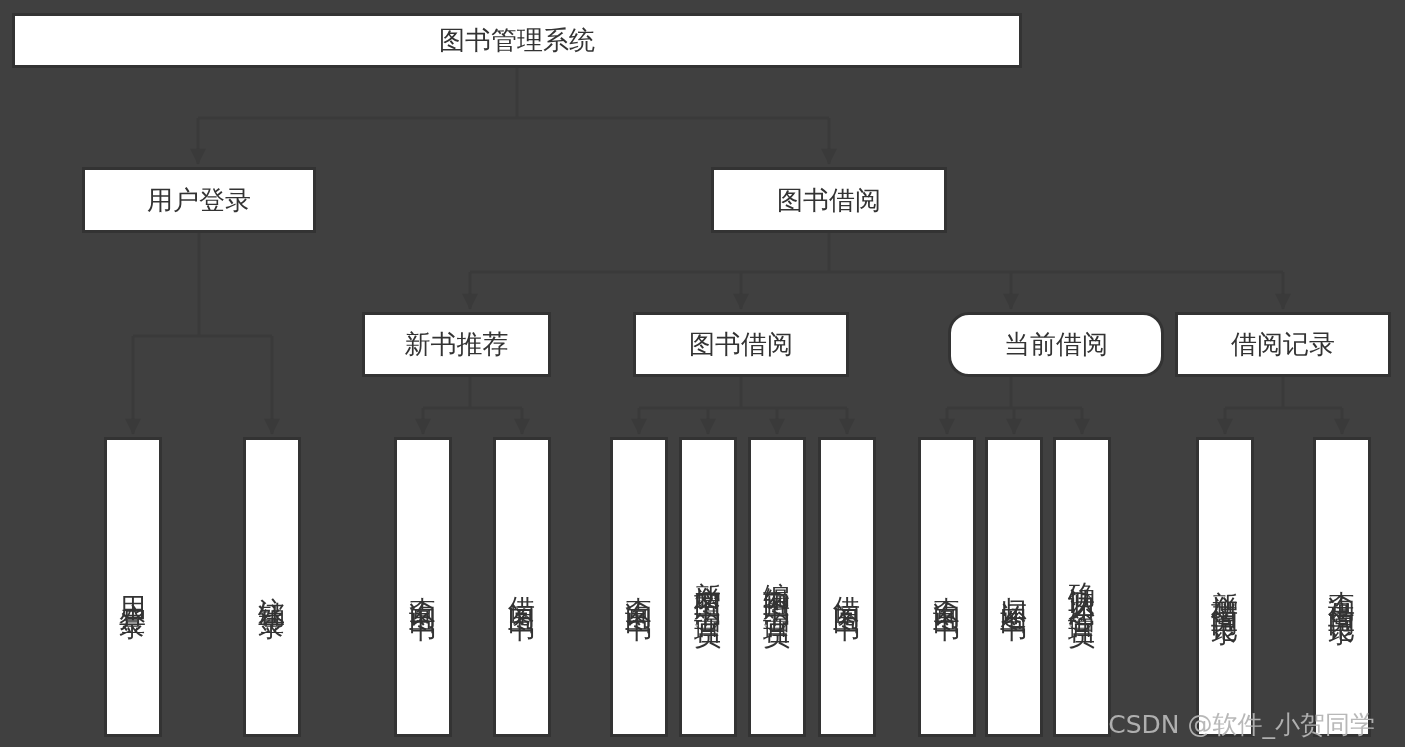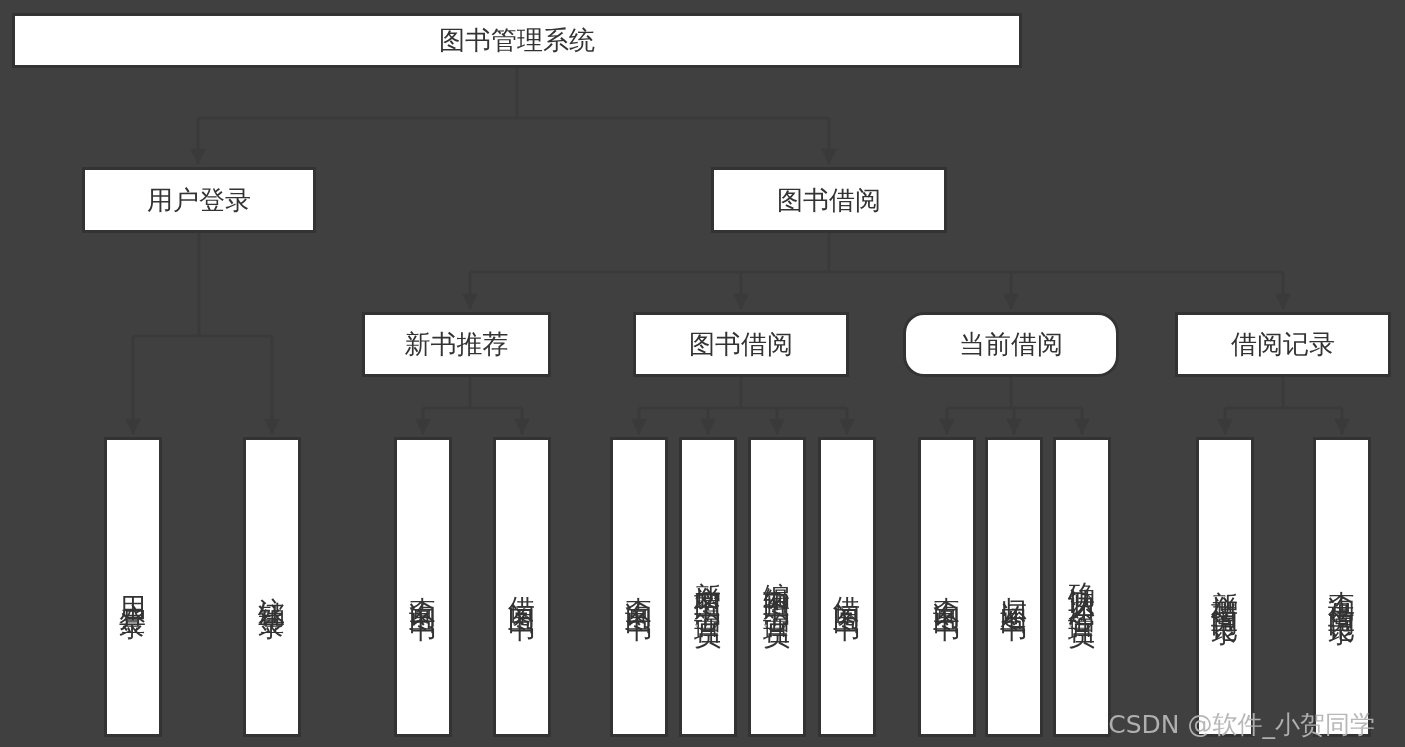--- a/index.html
+++ b/index.html
@@ -129,21 +129,21 @@
   <div class="node-h" style="left:711px; top:167px; width:236px; height:66px;">
     <span>图书借阅</span>
   </div>
 
   <div class="node-h" style="left:362px; top:312px; width:189px; height:65px;">
     <span>新书推荐</span>
   </div>
   <div class="node-h" style="left:633px; top:312px; width:216px; height:65px;">
     <span>图书借阅</span>
   </div>
-  <div class="node-h" style="left:903px; top:312px; width:216px; height:65px;border-radius:21px;">
+  <div class="node-h" style="left:948px; top:312px; width:216px; height:65px;border-radius:21px;">
     <span>当前借阅</span>
   </div>
   <div class="node-h" style="left:1175px; top:312px; width:216px; height:65px;justify-content:center;">
     <span>借阅记录</span>
   </div>
 
   <div class="node-v" style="left:104px; top:437px;">
     <span>用户登录</span>
   </div>
   <div class="node-v" style="left:243px; top:437px;">

